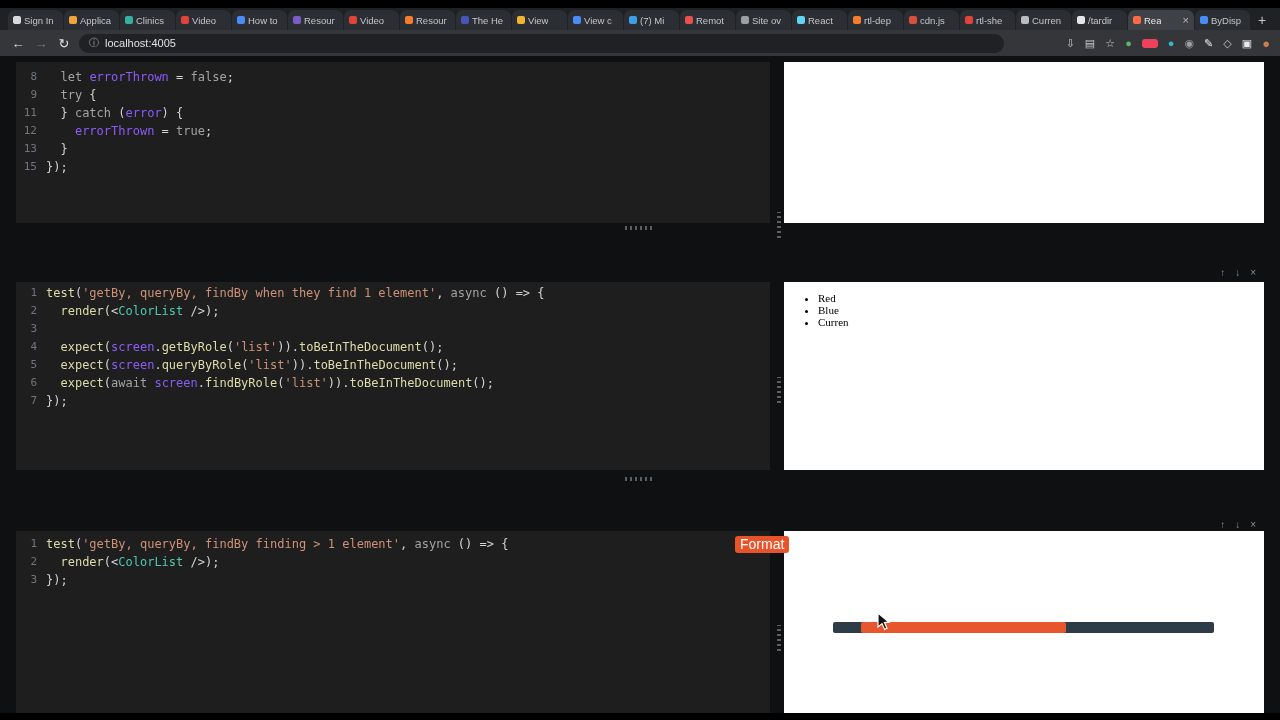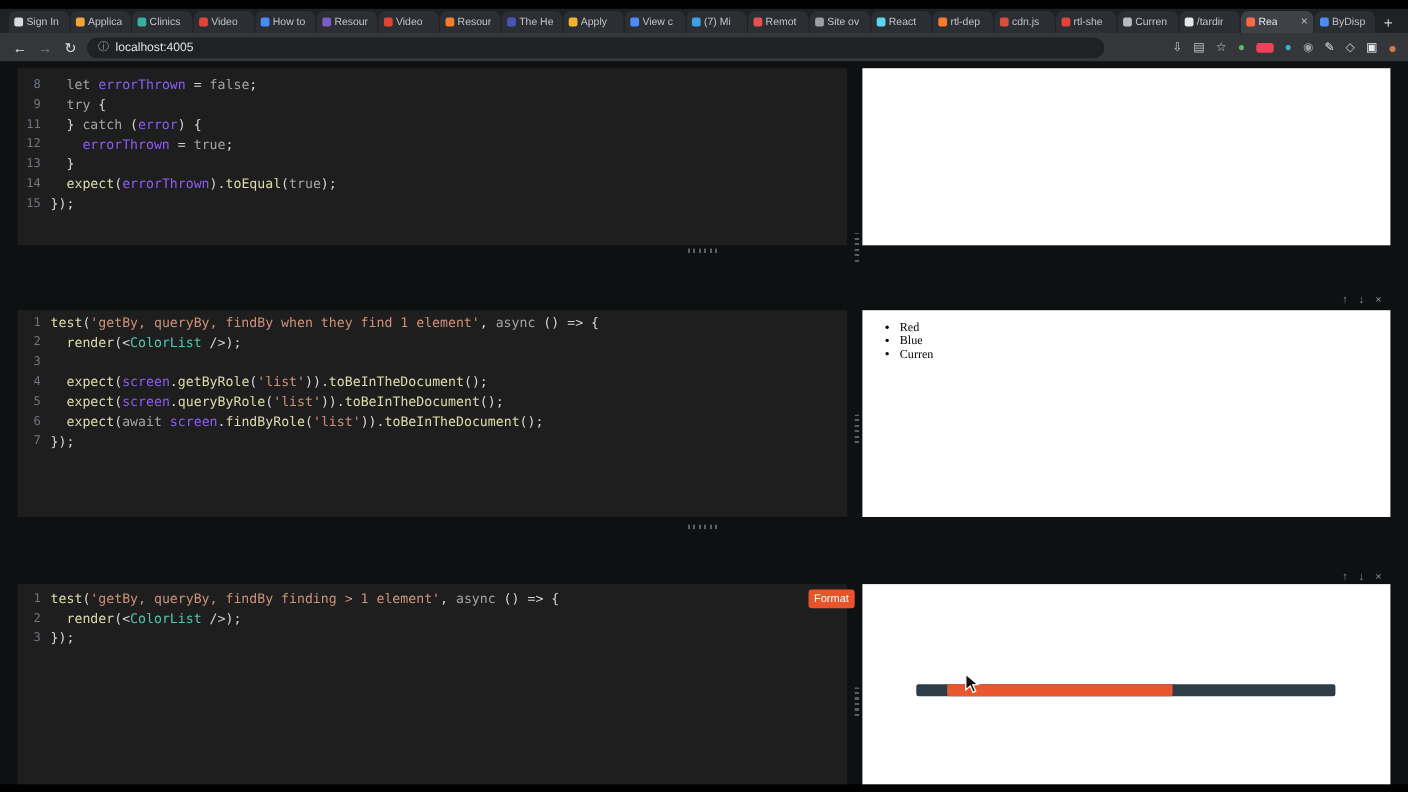--- a/index.html
+++ b/index.html
@@ -49,21 +49,21 @@
   .ctrl{color:#8b9094;font-size:10px;line-height:12px;}
 
   .hhandle{position:absolute;left:625px;width:30px;height:4px;
     background-image:repeating-linear-gradient(90deg,#5c5f62 0 2px,transparent 2px 5px);}
   #h1{top:170px;} #h2{top:421px;}
   .vhandle{position:absolute;width:4px;height:26px;
     background-image:repeating-linear-gradient(0deg,#5c5f62 0 2px,transparent 2px 5px);}
   .vh1{left:777px;top:150px;} .vh2{left:777px;top:112px;} .vh3{left:777px;top:108px;}
 
   .format-btn{position:absolute;left:735px;top:19px;height:17px;line-height:17px;padding:0 5px;
-    border:none;border-radius:3px;color:#fff;font-size:10px;font-family:"Liberation Sans",sans-serif;z-index:5;}
+    border:none;border-radius:3px;color:#fff;font-size:14px;font-family:"Liberation Sans",sans-serif;z-index:5;}
 
   .color-list{margin:10px 0 0 0;padding-left:34px;font-family:"Liberation Serif",serif;font-size:11px;color:#000;}
   .color-list li{line-height:12px;margin-bottom:0;}
 
   .progress-track{position:absolute;border-radius:2px;}
   .progress-fill{position:absolute;top:0;height:100%;border-radius:2px;}
 
   .cursor{position:absolute;left:877px;top:612px;z-index:50;}
 </style>
 </head>
@@ -104,21 +104,21 @@
         <div class="tab">
           <span class="fav" style="background: rgb(245, 124, 42);"></span>
           <span class="tlabel">Resour</span>
         </div>
         <div class="tab">
           <span class="fav" style="background: rgb(70, 86, 184);"></span>
           <span class="tlabel">The He</span>
         </div>
         <div class="tab">
           <span class="fav" style="background: rgb(240, 180, 46);"></span>
-          <span class="tlabel">Apply</span>
+          <span class="tlabel">View</span>
         </div>
         <div class="tab">
           <span class="fav" style="background: rgb(74, 140, 247);"></span>
           <span class="tlabel">View c</span>
         </div>
         <div class="tab">
           <span class="fav" style="background: rgb(59, 160, 232);"></span>
           <span class="tlabel">(7) Mi</span>
         </div>
         <div class="tab">
@@ -212,24 +212,20 @@
             </div>
             <div class="cl">
               <span class="ln">12</span>
               <span class="lc"><span class="tk-p">    </span><span class="tk-v">errorThrown</span><span class="tk-p"> = </span><span class="tk-k">true</span><span class="tk-p">;</span></span>
             </div>
             <div class="cl">
               <span class="ln">13</span>
               <span class="lc"><span class="tk-p">  }</span></span>
             </div>
             <div class="cl">
-              <span class="ln">14</span>
-              <span class="lc"><span class="tk-p">  </span><span class="tk-f">expect</span><span class="tk-p">(</span><span class="tk-v">errorThrown</span><span class="tk-p">).</span><span class="tk-f">toEqual</span><span class="tk-p">(</span><span class="tk-k">true</span><span class="tk-p">);</span></span>
-            </div>
-            <div class="cl">
               <span class="ln">15</span>
               <span class="lc"><span class="tk-p">});</span></span>
             </div>
           </div>
       </div>
       <div class="vhandle vh1"></div>
       <div class="preview"></div>
     </section>
 
     <div class="hhandle" id="h1"></div>

